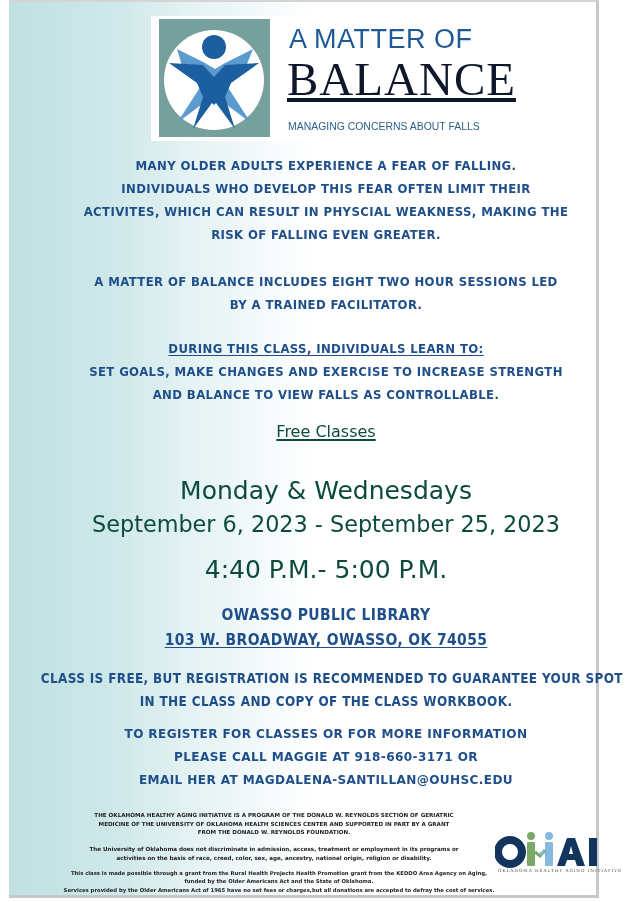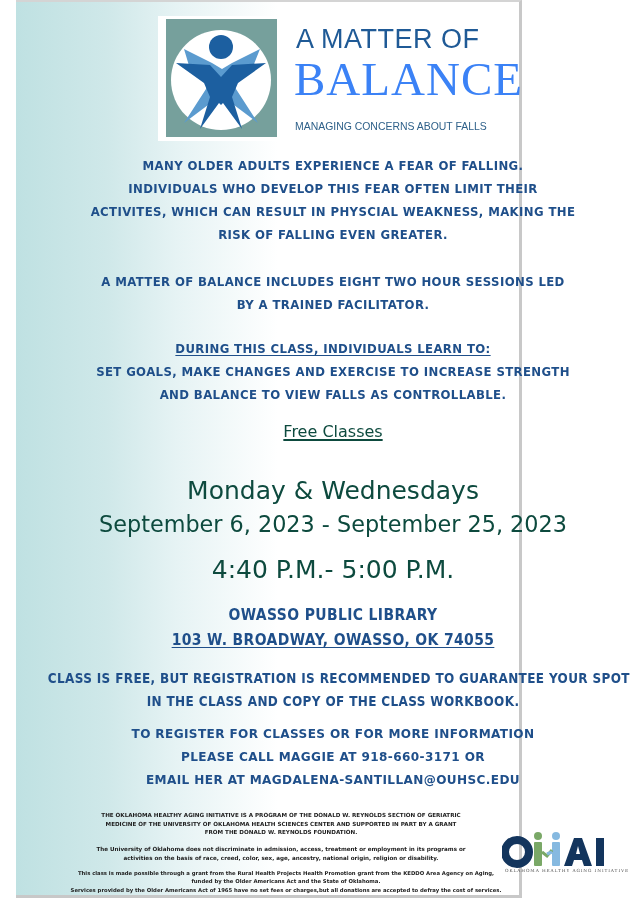--- a/index.html
+++ b/index.html
@@ -2,21 +2,21 @@
 <html><head>
 <meta charset="utf-8">
 <style>
   html, body { margin:0; padding:0; }
   body {
     width:637px; height:902px; overflow:hidden; position:relative;
     background:#ffffff;
     font-family: "DejaVu Sans", sans-serif;
   }
   .page {
-    position:absolute; left:16px; top:0; width:506px; height:898px;
+    position:absolute; left:9px; top:0; width:590px; height:898px;
     background: linear-gradient(90deg, #bfe1e2 0%, #cfe8e9 18%, #e6f3f4 32%, #ffffff 52%, #ffffff 100%);
     border-top:2px solid #d4d4d4;
     border-right:3px solid #c8c8c8;
     border-bottom:3px solid #c8c8c8;
     box-sizing:border-box;
   }
   .logo-box {
     position:absolute; left:142px; top:14px; width:348px; height:125px;
     background:#ffffff;
   }
@@ -25,22 +25,22 @@
     background:#76a09c;
   }
   .logo-square svg { position:absolute; left:0; top:0; }
   .logo-title1 {
     position:absolute; left:138px; top:8px; width:205px;
     font-family:"Liberation Sans", sans-serif; font-size:27px; color:#1f5a96;
     letter-spacing:0.5px; white-space:nowrap;
   }
   .logo-title2 {
     position:absolute; left:136px; top:40px;
-    font-family:"Liberation Serif", serif; font-size:47px; color:#3b82f6;
-    letter-spacing:1px; white-space:nowrap; line-height:1;
+    font-family:"Liberation Serif", serif; font-size:47px; color:#0f172a;
+    letter-spacing:1px; white-space:nowrap; line-height:1;text-decoration:underline;
   }
   .logo-sub {
     position:absolute; left:137px; top:103px;
     font-family:"Liberation Sans", sans-serif; font-size:11.6px; color:#2e6089;
     white-space:nowrap; transform:scaleX(0.9); transform-origin:left;
   }
   .caps {
     position:absolute; left:0; width:634px; text-align:center;
     font-family:"DejaVu Sans", sans-serif; font-weight:bold;
     color:#1f4f8a; font-size:12.6px; letter-spacing:0.4px; line-height:23px;

